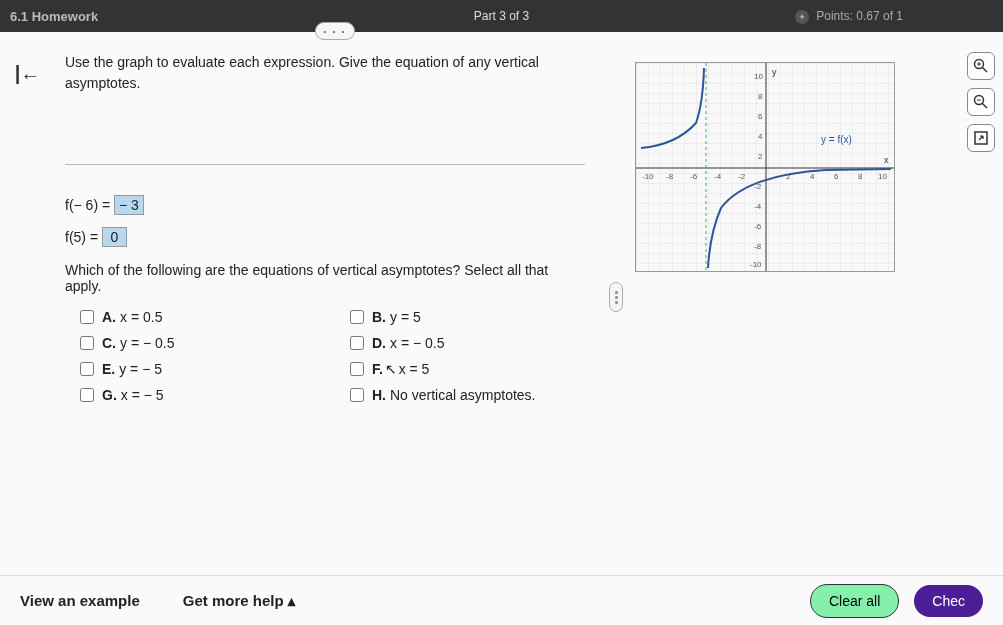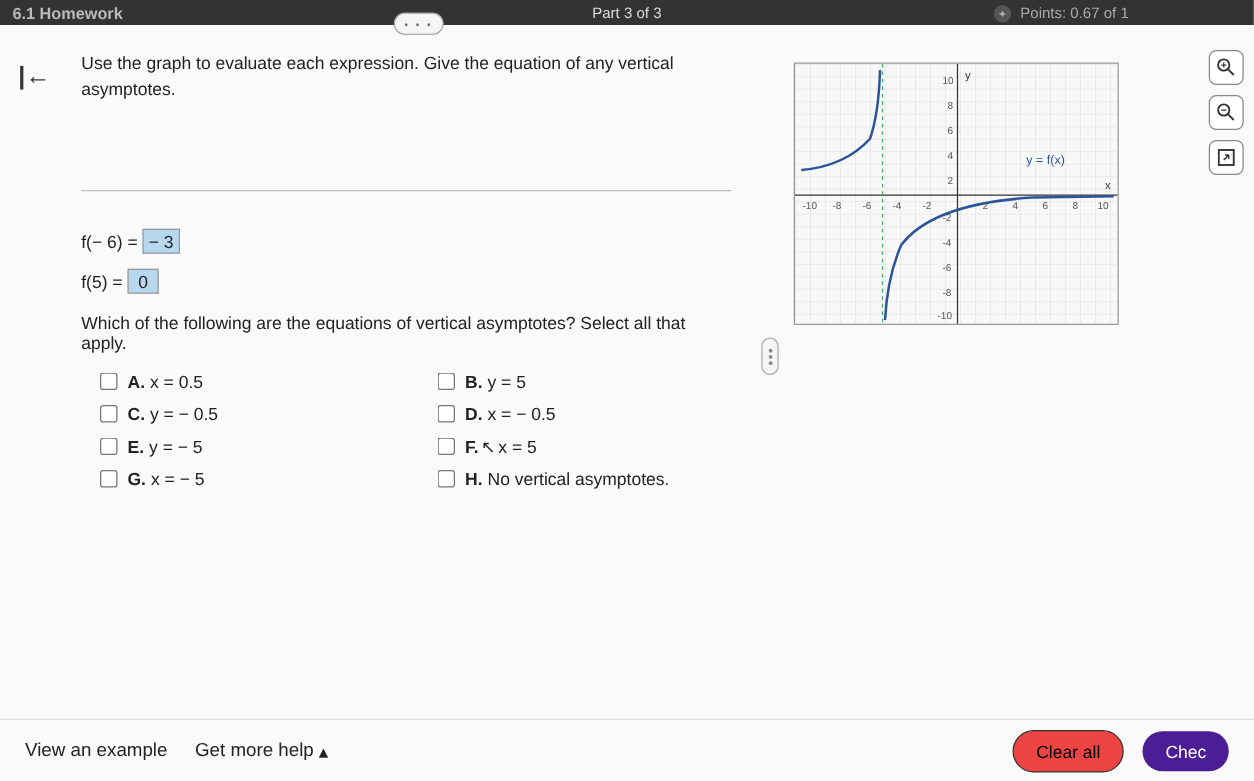--- a/index.html
+++ b/index.html
@@ -7,21 +7,21 @@
       font-family: Arial, sans-serif;
       background: #ededed;
       width: 1003px;
       height: 625px;
       overflow: hidden;
       position: relative;
     }
     .top-bar {
       background: #333;
       color: #fff;
-      height: 20px;
+      height: 32px;
       display: flex;
       align-items: center;
       padding: 0 10px;
       font-size: 13px;
       position: relative;
     }
     .assignment-title { color: #bbb; font-weight: bold; }
     .part-indicator {
       position: absolute;
       left: 50%;
@@ -196,40 +196,40 @@
       right: 0;
       height: 50px;
       background: #fafafa;
       display: flex;
       align-items: center;
       padding: 0 20px;
       border-top: 1px solid #ddd;
     }
     .bottom-left {
       display: flex;
-      gap: 22px;
+      gap: 43px;
       font-size: 15px;
-      font-weight: normal;
+      font-weight: bold;
       color: #222;
     }
     .help-link { display: flex; align-items: center; gap: 4px; cursor: pointer; }
     .bottom-right {
       margin-left: auto;
       display: flex;
       gap: 15px;
       align-items: center;
     }
     .btn {
       padding: 8px 18px;
       border-radius: 20px;
       font-size: 14px;
       font-weight: 500;
       cursor: pointer;
       border: 1.5px solid #333;
-      background: #ef4444;
+      background: #86efac;
     }
     .btn-check {
       background: #4c1d95;
       border: none;
       color: #fff;
     }
     .cursor-arrow {
       position: absolute;
       pointer-events: none;
       font-size: 14px;

